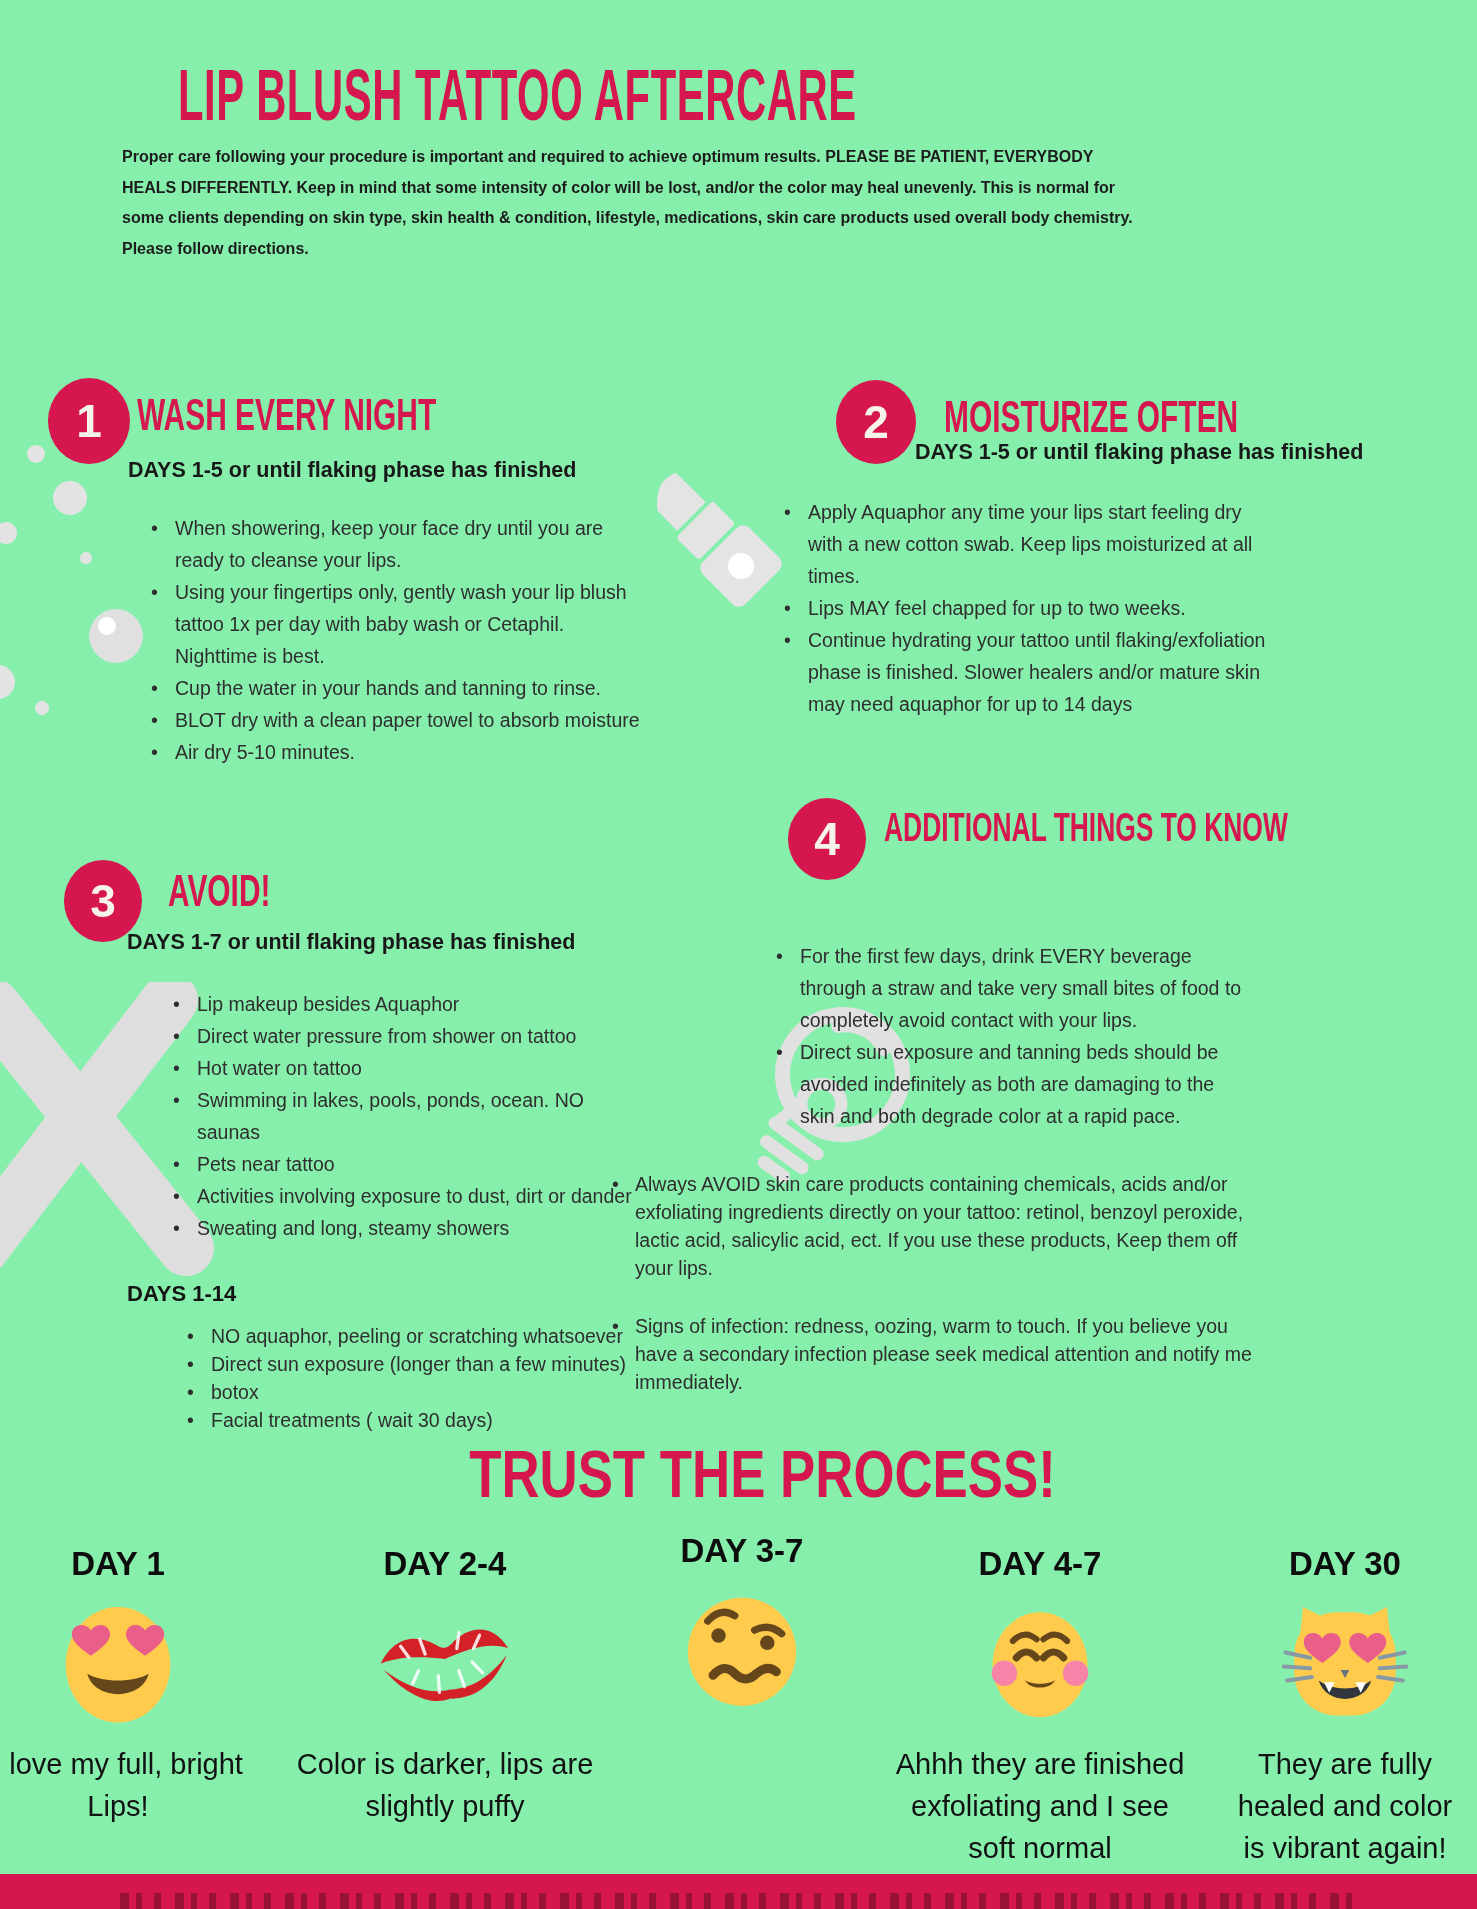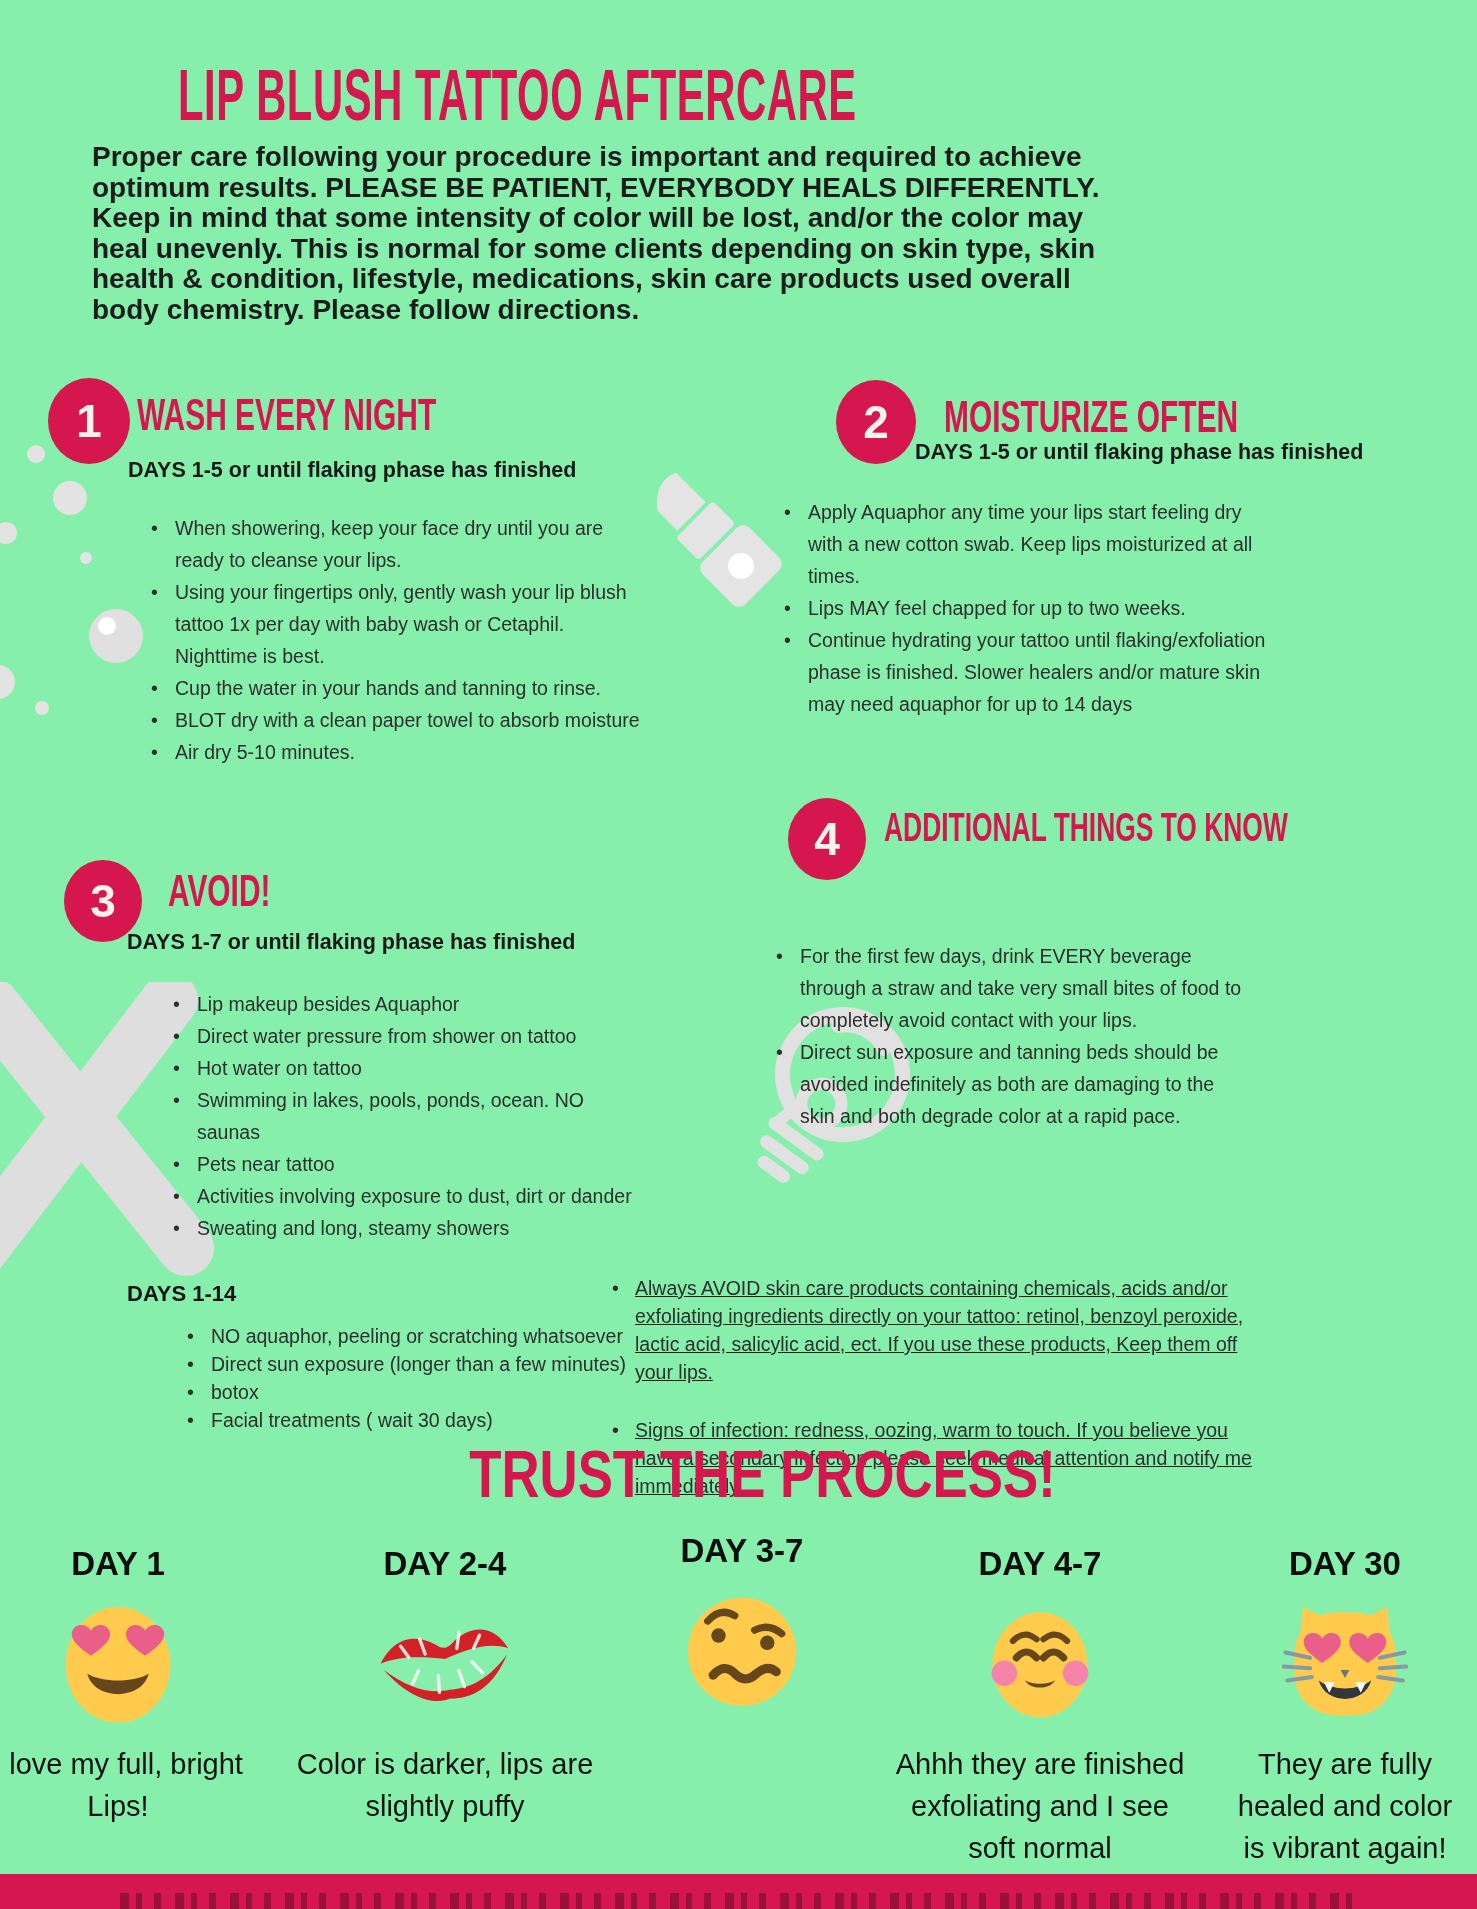--- a/index.html
+++ b/index.html
@@ -4,21 +4,21 @@
 <style>
   :root{ --accent:#d6164e; --bullet_text:#2e2e2e; --watermark:#e3e3e3; }
   html,body{ margin:0; padding:0; background:#ffffff; }
   .page{ position:relative; width:1477px; height:1909px; background:#86efac; overflow:hidden;
          font-family:"Liberation Sans", sans-serif; color:#1d1d1d; }
 
   .title{ position:absolute; left:178px; top:54px; font-size:72px; font-weight:800;
           color:var(--accent); white-space:nowrap; transform:scaleX(.58);
           transform-origin:left top; letter-spacing:1px; }
 
-  .intro{ position:absolute; left:92px; top:142px; width:1015px; font-size:28px;
+  .intro{ position:absolute; left:122px; top:142px; width:1015px; font-size:16px;
           font-weight:bold; line-height:30.5px; color:#1c1c1c; }
 
   .num{ position:absolute; background:var(--accent); color:#f6f2ec; border-radius:50%;
         display:flex; align-items:center; justify-content:center;
         font-size:46px; font-weight:bold; }
   .sec-title{ position:absolute; color:var(--accent); font-weight:800; font-size:44px;
               white-space:nowrap; transform:scaleX(.68); transform-origin:left top; }
   .sec-title.wrap{ white-space:normal; font-size:40px; line-height:1.18; transform:scaleX(.66); }
   .sec-sub{ position:absolute; font-size:21.5px; font-weight:bold; color:#181818; white-space:nowrap; }
 
@@ -146,21 +146,21 @@
       <li>botox</li>
       <li>Facial treatments ( wait 30 days)</li>
     </ul>
 
   <div class="num" style="left:788px; top:798px; width:78px; height:82px;">4</div>
   <div class="sec-title wrap" style="left:884px; top:804px; width:700px;">ADDITIONAL THINGS TO KNOW</div>
   <ul class="blist" style="left:760px; top:940px; width:492px;">
       <li>For the first few days, drink EVERY beverage through a straw and take very small bites of food to completely avoid contact with your lips.</li>
       <li>Direct sun exposure and tanning beds should be avoided indefinitely as both are damaging to the skin and both degrade color at a rapid pace.</li>
     </ul>
-  <ul class="blist tight wide" style="left:600px; top:1274px; width:655px;text-decoration:underline;">
+  <ul class="blist tight wide" style="left:600px; top:1170px; width:655px;">
       <li>Always AVOID skin care products containing chemicals, acids and/or exfoliating ingredients directly on your tattoo: retinol, benzoyl peroxide, lactic acid, salicylic acid, ect. If you use these products, Keep them off your lips.</li>
       <li>Signs of infection: redness, oozing, warm to touch. If you believe you have a secondary infection please seek medical attention and notify me immediately.</li>
     </ul>
 
   <div class="trust">TRUST THE PROCESS!</div>
 
   <div class="stage" style="left:-37px;">
     <div class="day">DAY 1</div>
     <div class="emoji">
       <svg width="130" height="130" viewBox="0 0 72 72">

